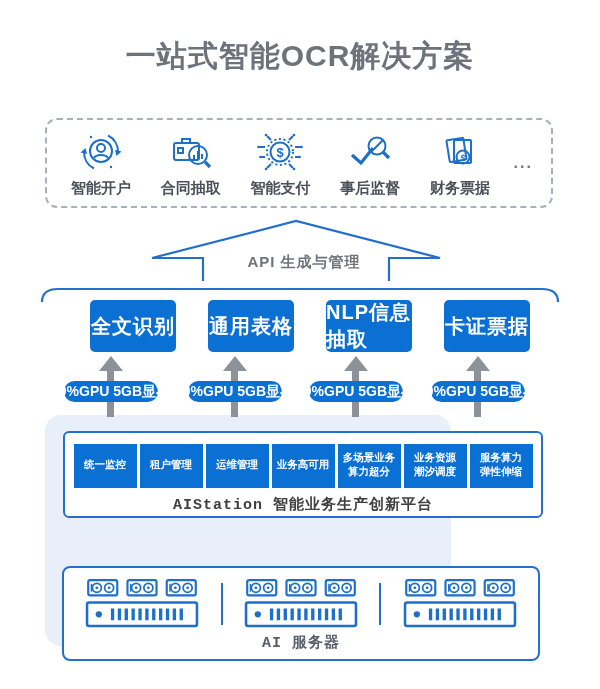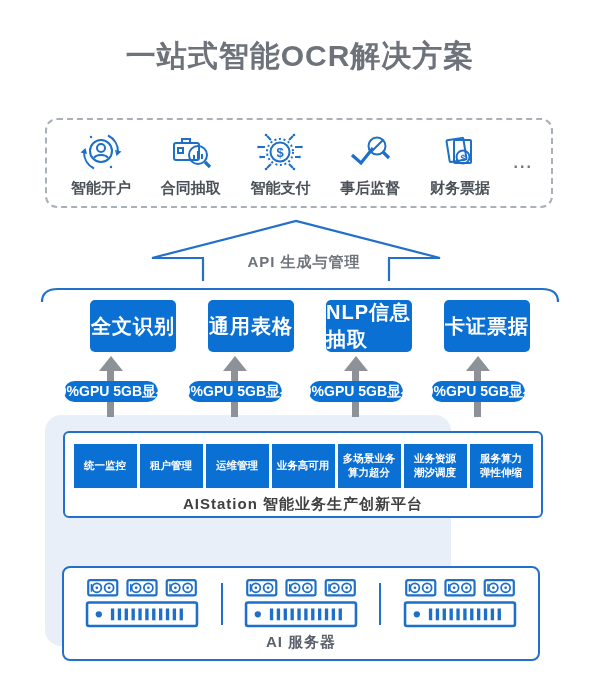--- a/index.html
+++ b/index.html
@@ -31,21 +31,21 @@
   .arrow-head{position:absolute;top:356px;width:0;height:0;z-index:1;
               border-left:12px solid transparent;border-right:12px solid transparent;
               border-bottom:15px solid #8d9299;}
   .arrow-shaft{position:absolute;top:371px;width:7px;height:46px;background:#8d9299;z-index:1;}
   .gpu-pill{position:absolute;top:381px;width:94px;height:21px;border-radius:11px;background:#0b70d3;
             color:#fff;font-size:14px;font-weight:bold;display:flex;align-items:center;
             justify-content:center;z-index:3;white-space:nowrap;}
 
   
   .platform-container{position:absolute;left:45px;top:415px;width:406px;height:231px;
-                      background:#e9eff8;border-radius:16px;z-index:0;}
+                      background:#e9eff8;border-radius:16px;z-index:0;font-family:Liberation Mono, monospace;}
   .platform-box{position:absolute;left:18px;top:16px;width:480px;height:87px;box-sizing:border-box;
                 background:#fff;border:2px solid #2270cb;border-radius:6px;}
   .modules{display:flex;gap:3px;margin:11px 6px 0 6px;justify-content:center;}
   .module{width:63px;height:44px;background:#0b70d3;color:#fff;font-size:10.5px;font-weight:bold;
           display:flex;align-items:center;justify-content:center;text-align:center;
           white-space:pre-line;line-height:1.3;}
   .platform-label{text-align:center;font-size:15px;font-weight:bold;color:#404040;margin-top:7px;
                   letter-spacing:1px;}
 
   .server-box{position:absolute;left:17px;top:123px;width:478px;height:95px;box-sizing:border-box;

